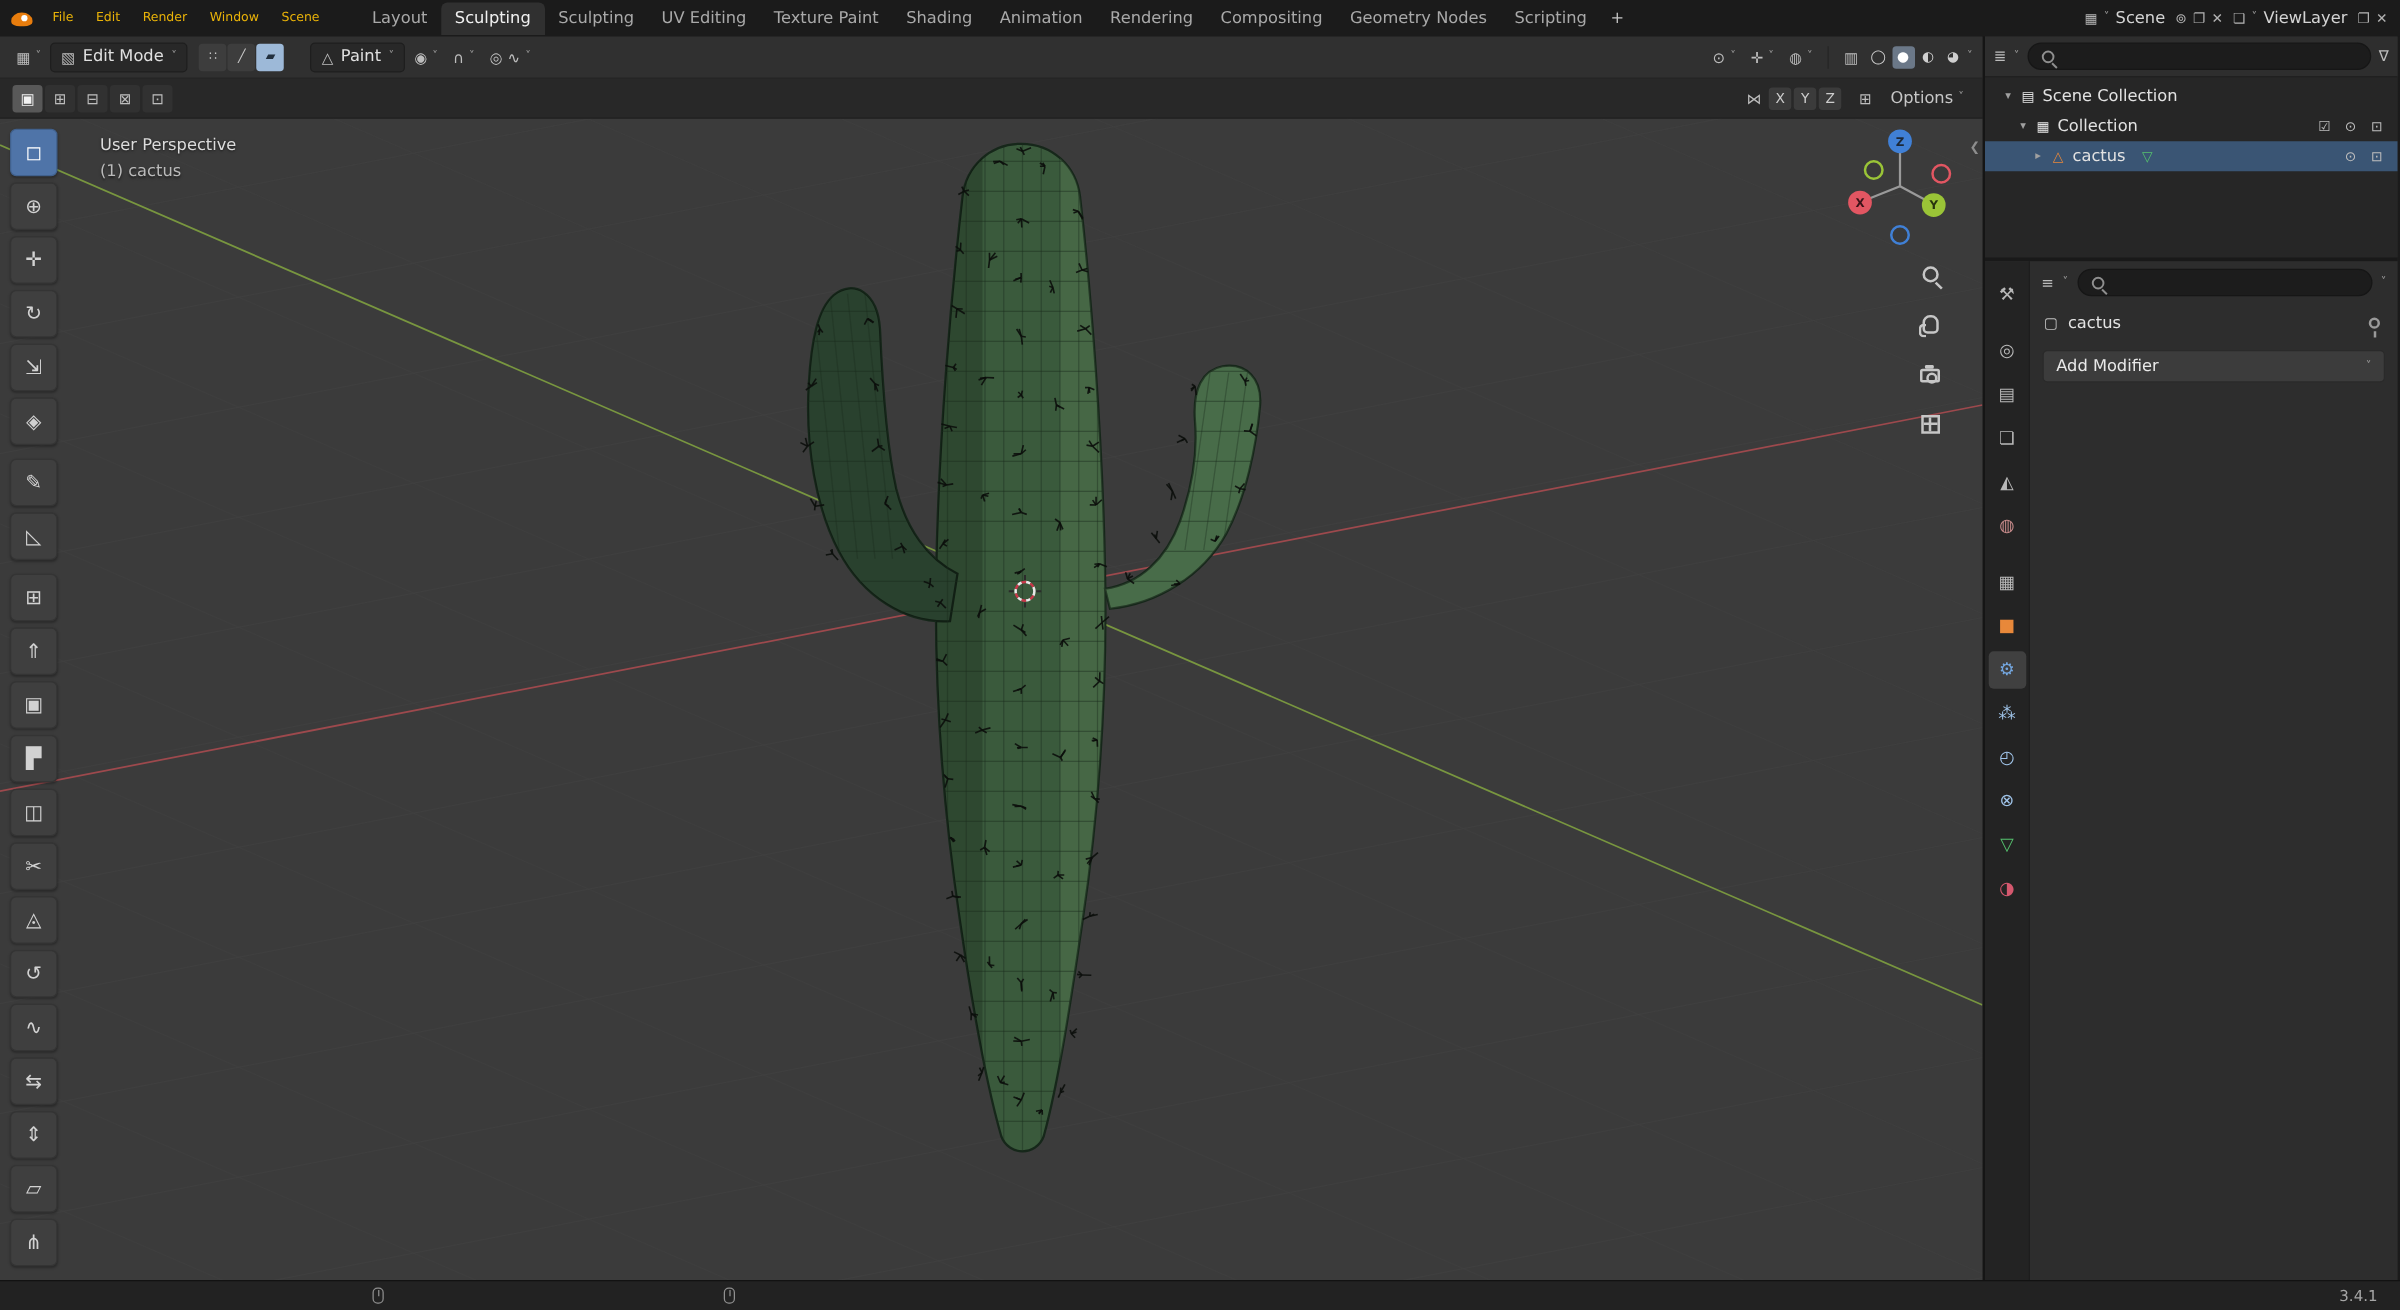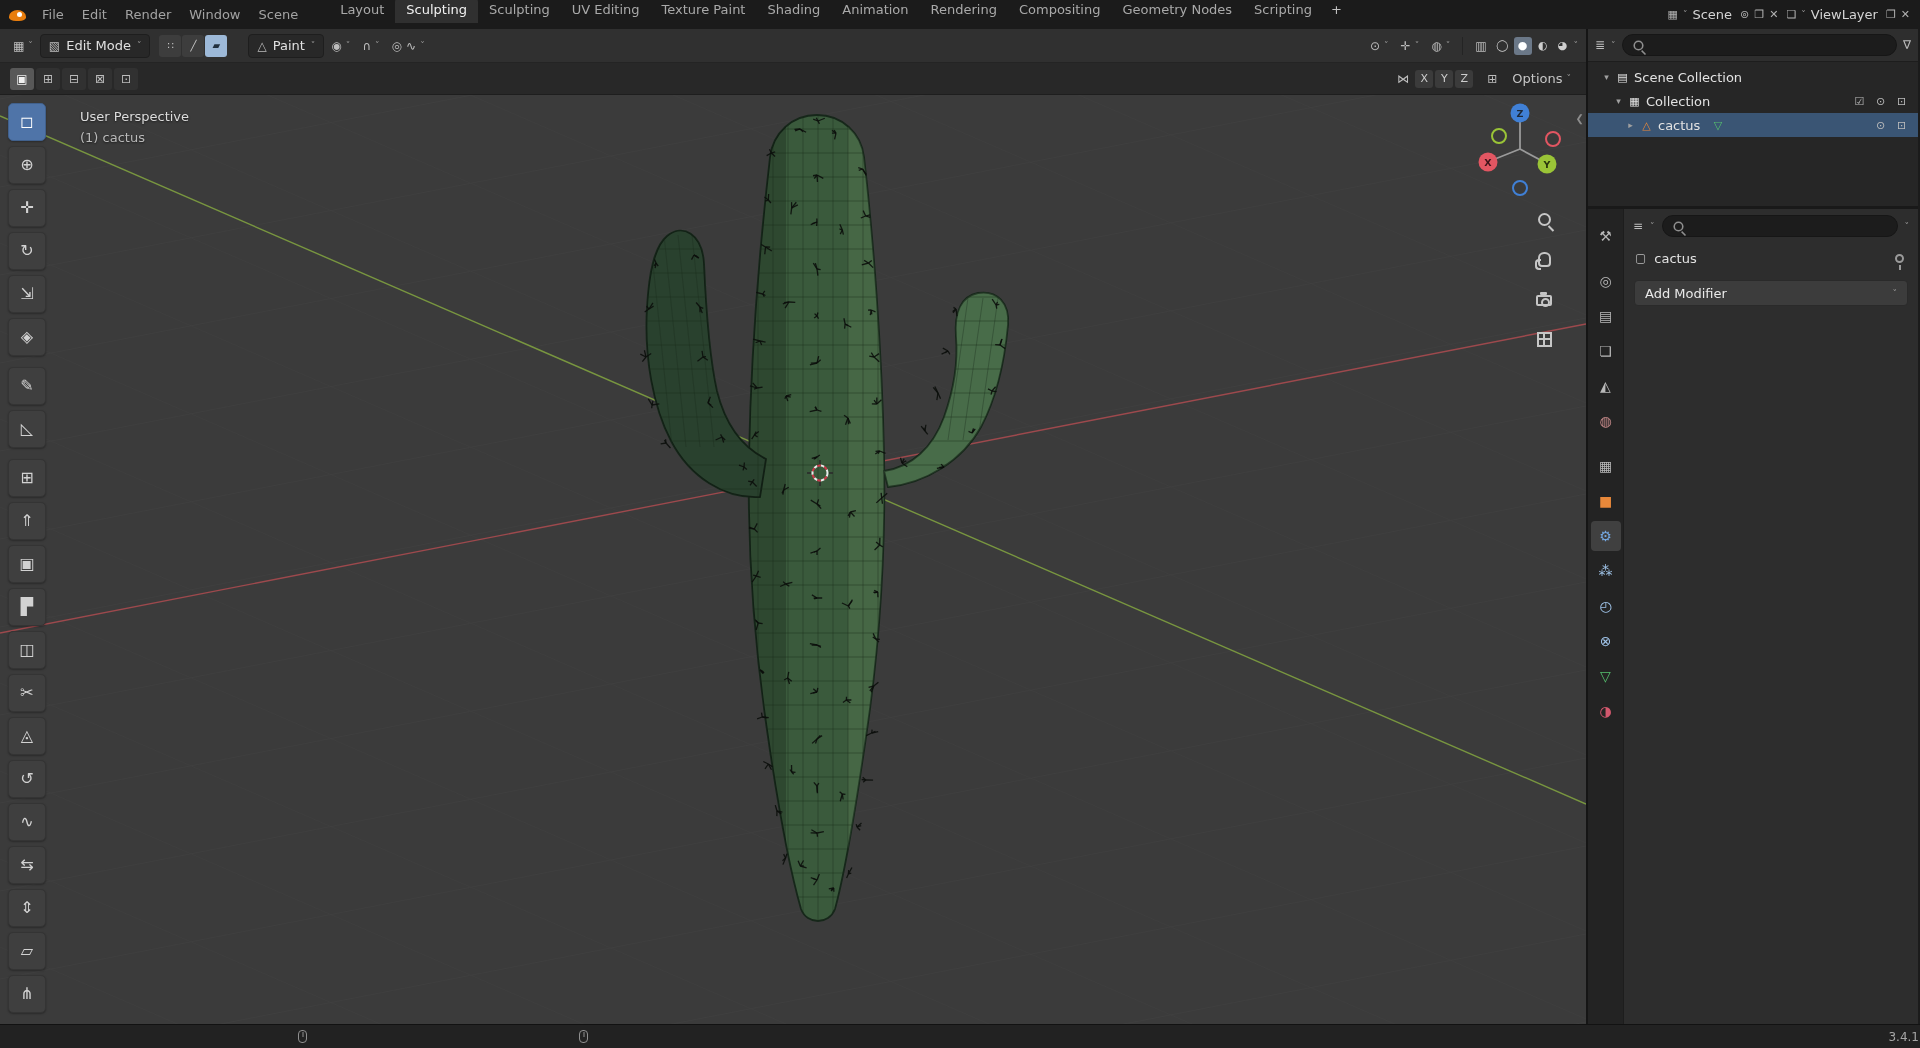--- a/index.html
+++ b/index.html
@@ -7,22 +7,22 @@
 body{background:#1b1b1b;font-family:"DejaVu Sans",sans-serif;font-size:13px;color:#c8c8c8;-webkit-user-select:none;user-select:none}
 .row{display:flex;align-items:center}
 .spacer{flex:1}
 .gi{font-size:12px;color:#bdbdbd;line-height:1}
 .caret{font-size:9px;color:#9a9a9a;line-height:1}
 
 .topbar{height:29px;display:flex;align-items:center;background:#1b1b1b;padding-left:6px;position:relative;z-index:5}
 .logo{width:20px;height:20px;margin:0 5px 0 2px;position:relative}
 .logo::before{content:"";position:absolute;left:1px;top:5px;width:17px;height:11px;background:#e87d0d;border-radius:55% 55% 45% 45%/65% 65% 35% 35%}
 .logo::after{content:"";position:absolute;left:9px;top:7px;width:5px;height:5px;background:#fff;border-radius:50%}
-.menu{padding:0 9px;line-height:29px;color:#a3a3a3;font-size:13px;white-space:nowrap}
-.tabs{display:flex;margin-left:22px;height:16px;align-items:flex-end}
+.menu{padding:0 9px;line-height:29px;color:#eab308;font-size:10px;white-space:nowrap}
+.tabs{display:flex;margin-left:22px;height:16px;align-items:center}
 .tab{padding:0 11px;line-height:26px;height:26px;color:#a9a9a9;font-size:13px;border-radius:5px 5px 0 0;white-space:nowrap}
 .tab.active{background:#303030;color:#f1f1f1}
 .tab.add{padding:0 8px;color:#c2c2c2}
 .top-right{margin-left:auto;display:flex;align-items:center;gap:5px;padding-right:10px}
 .chip{display:flex;align-items:center;gap:5px;color:#d4d4d4;padding:0 3px}
 .sic{font-size:11px;color:#b2b2b2;line-height:1}
 
 .main{display:flex;height:995px}
 .vp-col{width:1586px;display:flex;flex-direction:column;position:relative}
 .vp-header{height:34px;background:#303030;display:flex;align-items:center;padding:0 8px;gap:2px;border-bottom:1px solid #242424}
@@ -96,21 +96,21 @@
 .pin{width:9px;height:9px;border:2px solid #9a9a9a;border-radius:50%;position:relative;margin-left:auto;margin-right:3px}
 .pin::after{content:"";position:absolute;left:2px;top:9px;width:2px;height:5px;background:#9a9a9a}
 .addmod{margin:7px 10px 0 10px;height:26px;background:#3c3c3c;border:1px solid #2a2a2a;border-radius:4px;display:flex;align-items:center;padding:0 10px;color:#e9e9e9;font-size:13px}
 .addmod .caret{margin-left:auto}
 
 .statusbar{height:24px;background:#222222;border-top:1px solid #121212;display:flex;align-items:center;font-size:12px;color:#9b9b9b}
 .mouse{width:9px;height:13px;border:1px solid #8f8f8f;border-radius:4px;position:relative}
 .mouse::after{content:"";position:absolute;left:50%;top:1px;width:1px;height:5px;background:#8f8f8f;transform:translateX(-50%)}
 .m1{margin-left:298px}
 .m2{margin-left:272px}
-.version{margin-left:auto;padding-right:1px;color:#a6a6a6}
+.version{margin-left:auto;padding-right:18px;color:#a6a6a6}
 </style>
 </head>
 <body>
 
 <div class="topbar">
   <div class="logo"></div>
   <div class="menu">File</div>
   <div class="menu">Edit</div>
   <div class="menu">Render</div>
   <div class="menu">Window</div>

